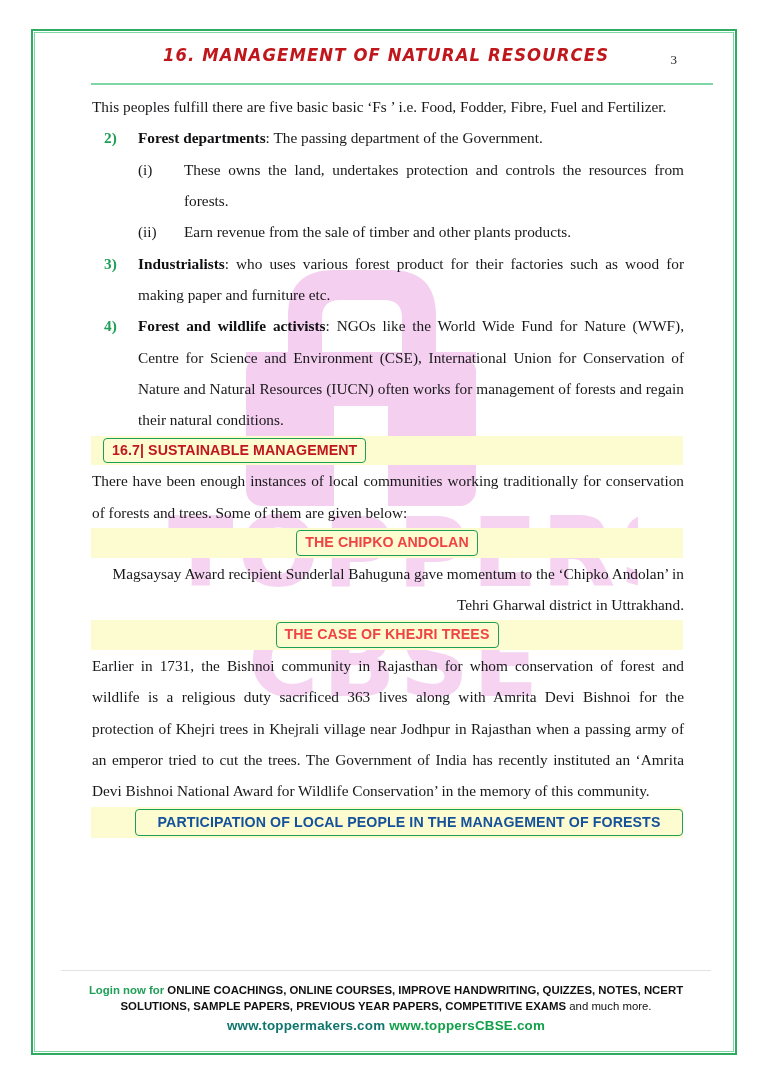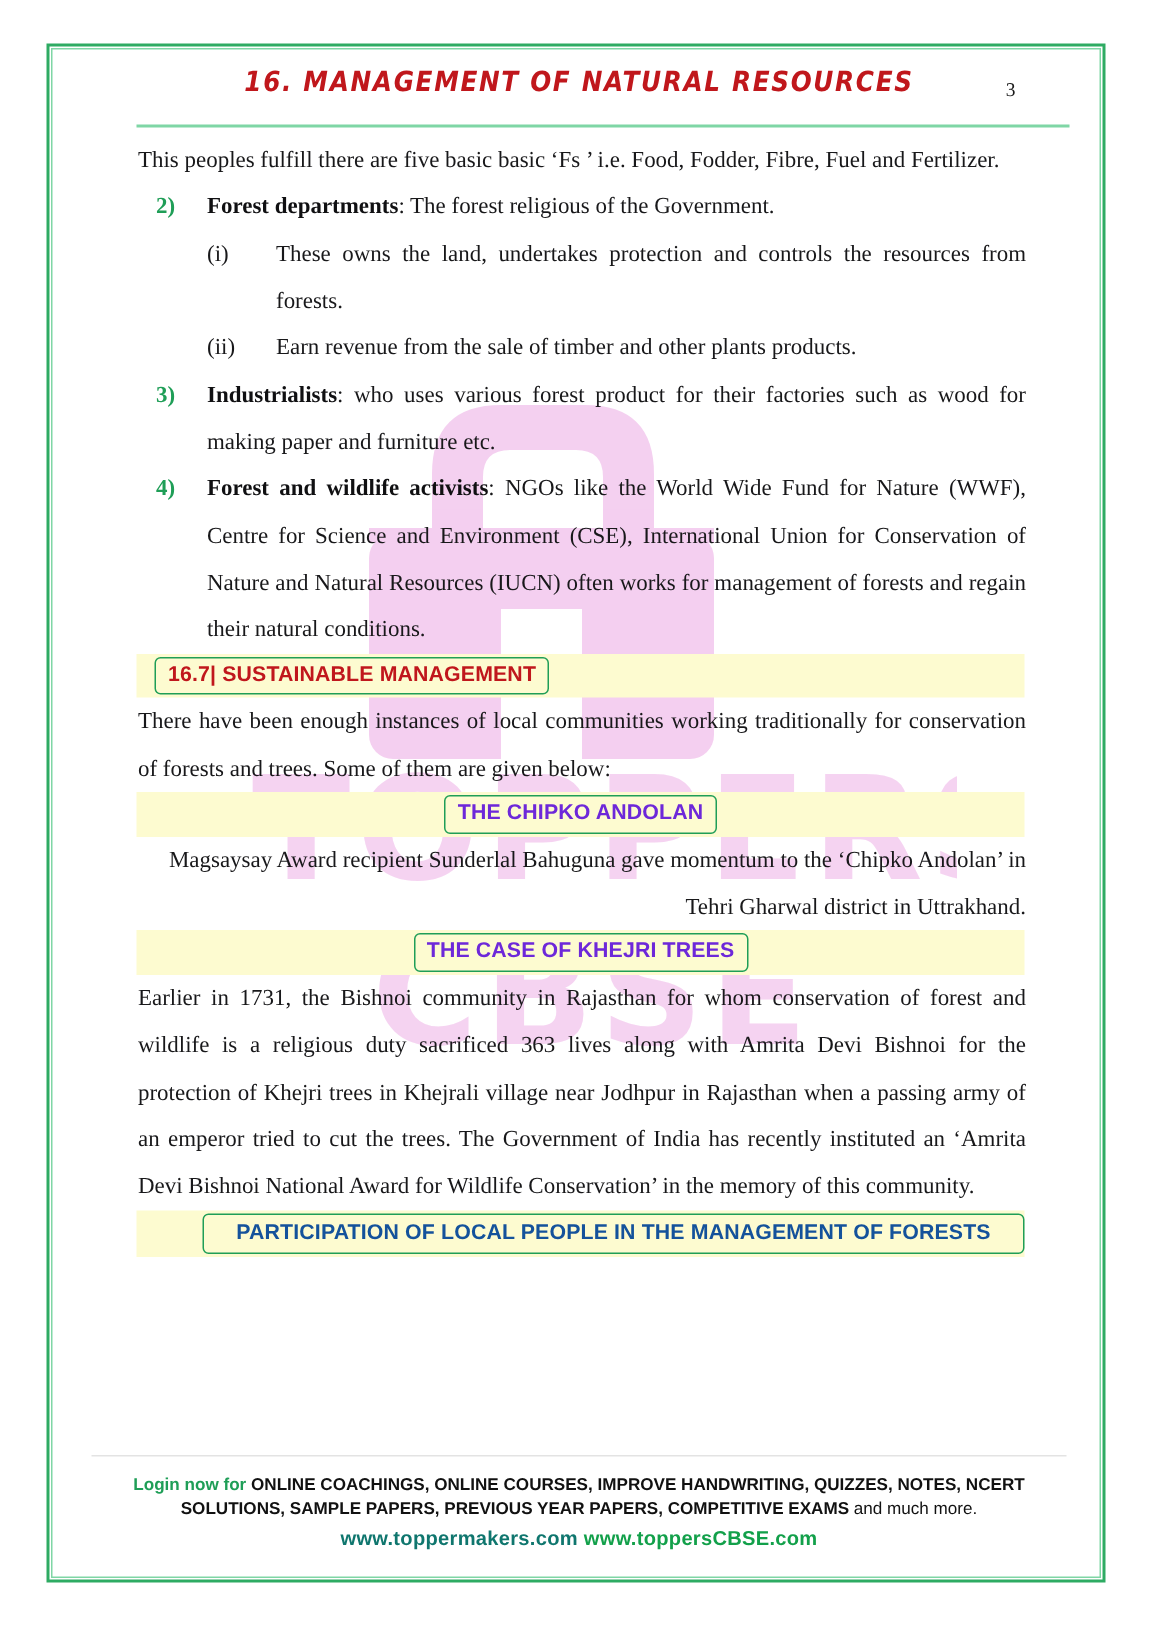--- a/index.html
+++ b/index.html
@@ -163,21 +163,21 @@
     background: transparent;
     padding: 1px 8px 2px 8px;
     font-family: "Liberation Sans", sans-serif;
     font-weight: bold;
     font-size: 14.2px;
     letter-spacing: 0.1px;
     line-height: 1.45;
     white-space: nowrap;
   }
   .boxed.red   { color: #c0171c; }
-  .boxed.teal  { color: #6d28d9; }
+  .boxed.teal  { color: #ef4444; }
   .boxed.navy  { color: #14529b; margin-left: 44px; }
   .boxed.wide  { display: block; text-align: center; padding: 2px 6px 3px 6px; }
 
   
   .footer-rule {
     position: absolute;
     left: 28px;
     right: 28px;
     bottom: 86px;
     height: 1px;
@@ -228,21 +228,21 @@
       <div class="page-number">3</div>
     </div>
     <div class="header-rule"></div>
 
     <div class="body-area">
 
       <p class="para">This peoples fulfill there are five basic basic ‘Fs ’ i.e. Food, Fodder, Fibre, Fuel and Fertilizer.</p>
 
       <div class="num-item">
         <span class="num-marker">2)</span>
-        <span class="lead">Forest departments</span><span>: The forest religious of the Government.</span>
+        <span class="lead">Forest departments</span><span>: The passing department of the Government.</span>
       </div>
 
       <div class="roman-item justify-block">
         <span class="roman-marker">(i)</span>
         <span>These owns the land, undertakes protection and controls the resources from forests.</span>
       </div>
 
       <div class="roman-item">
         <span class="roman-marker">(ii)</span>
         <span>Earn revenue from the sale of timber and other plants products.</span>

